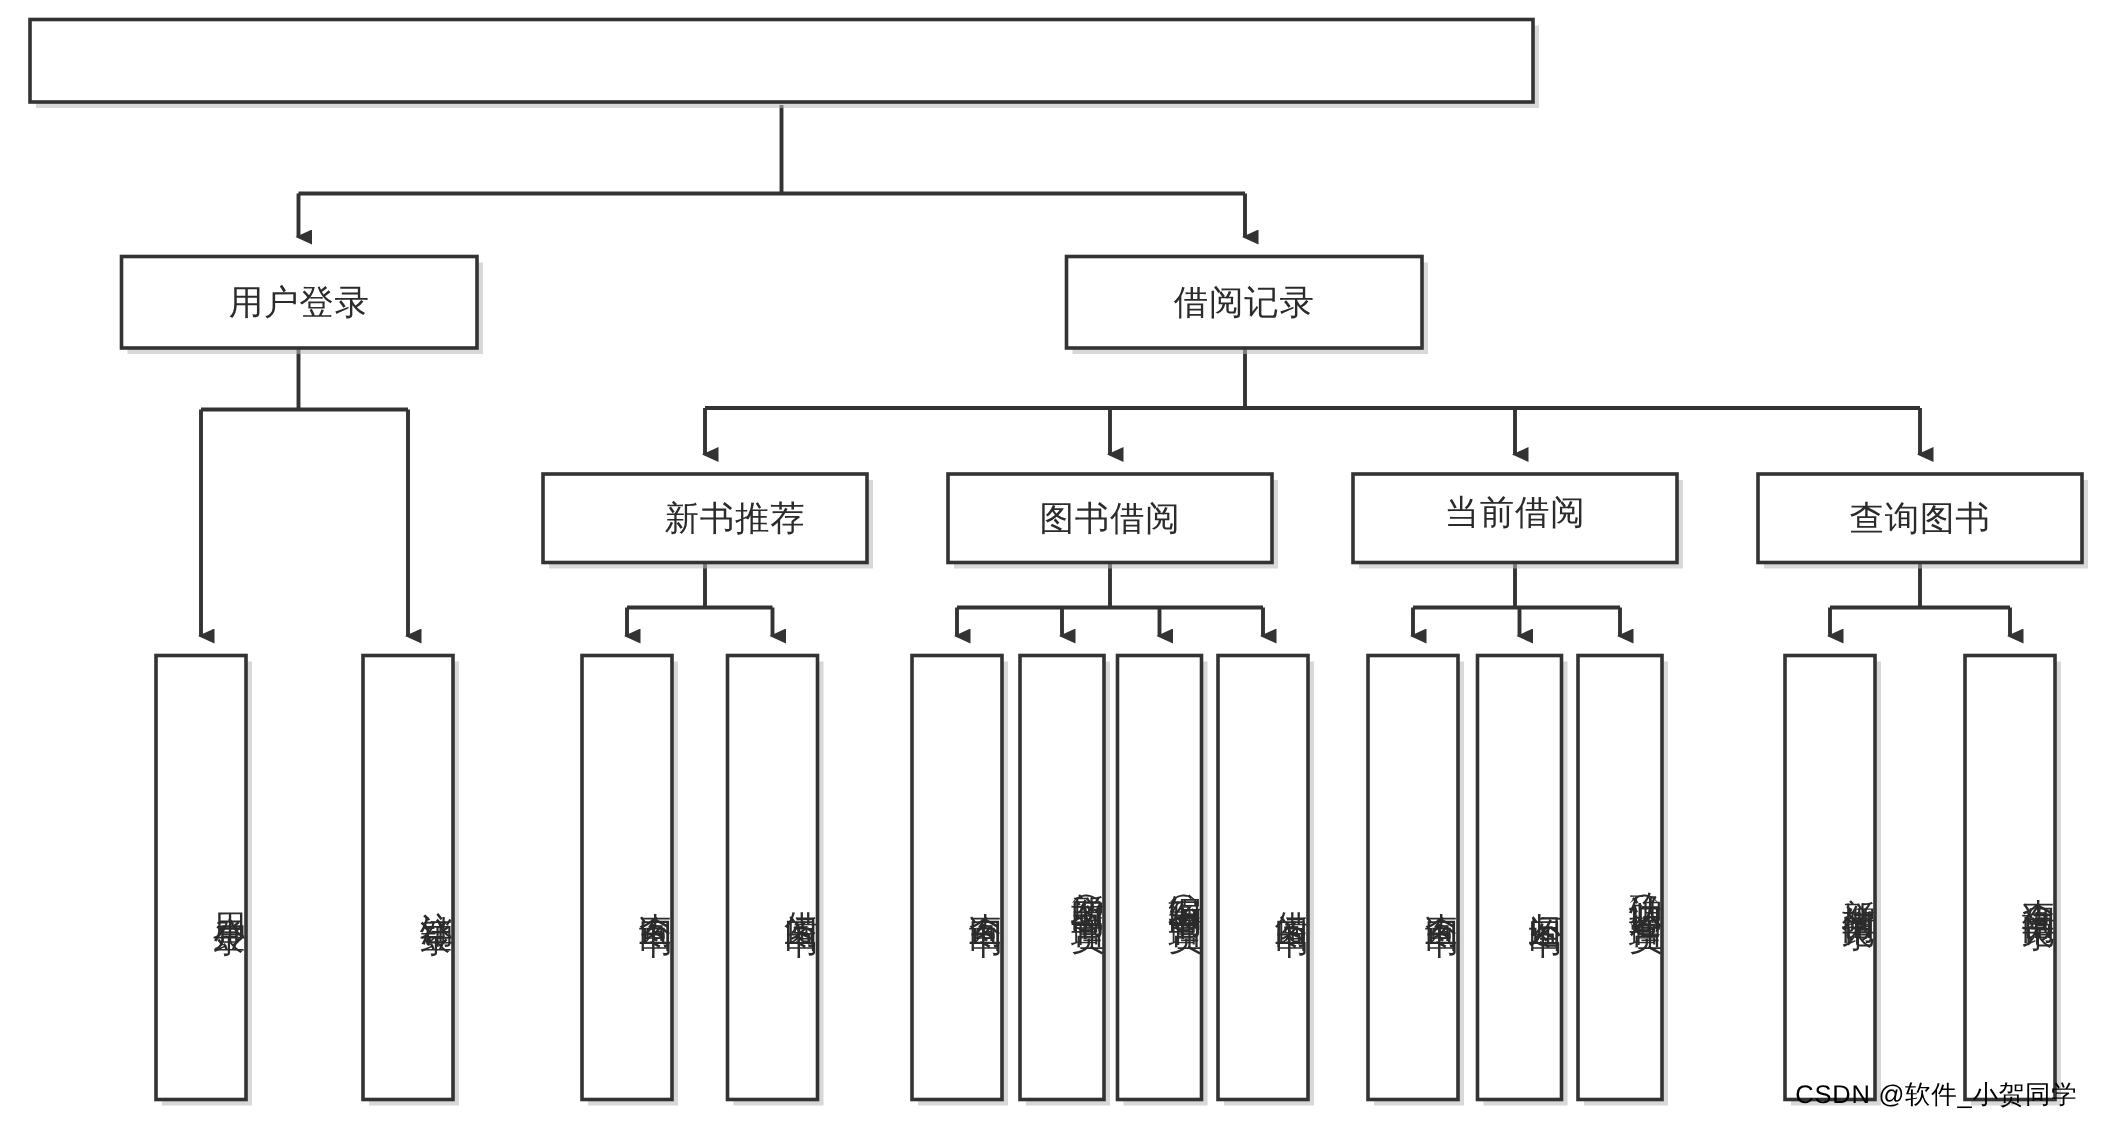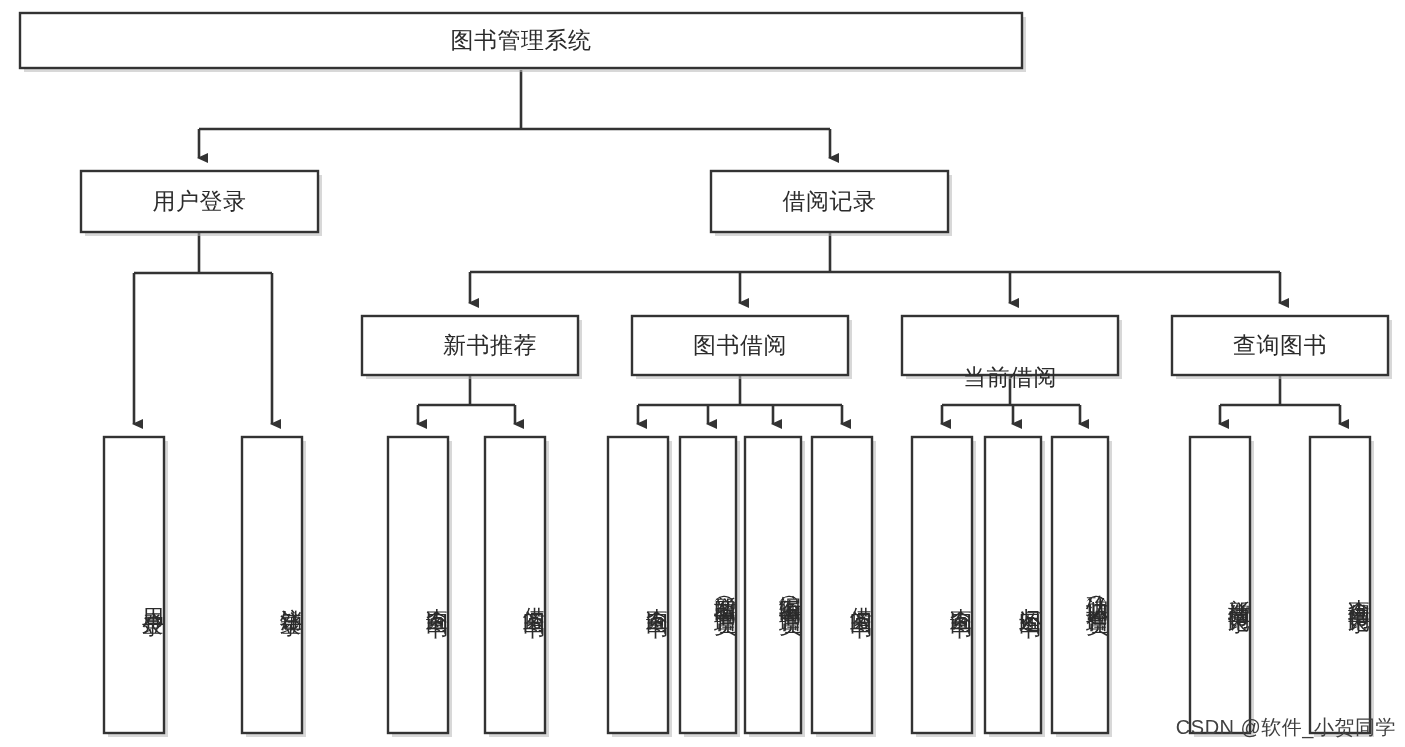--- a/index.html
+++ b/index.html
@@ -66,24 +66,24 @@
     align-items: flex-start;
     justify-content: center;
     padding-top: 22px;
     box-sizing: border-box;
   }
   .label-v.long {
     padding-top: 10px;
   }
   .watermark {
     position: absolute;
-    right: 9px;
+    right: 20px;
     bottom: 6px;
-    font-size: 20px;
-    color: #404040;
+    font-size: 17px;
+    color: #000000;
     font-family: "Liberation Sans", "DejaVu Sans", sans-serif;
     white-space: nowrap;
     letter-spacing: 0.5px;
   }
 </style>
 </head>
 <body>
 
 <div id="canvas">
 
@@ -208,28 +208,27 @@
       <rect class="node-box" x="1052" y="437" width="56" height="296"></rect>
 
       <rect class="node-shadow" x="1194" y="441" width="60" height="296"></rect>
       <rect class="node-box" x="1190" y="437" width="60" height="296"></rect>
 
       <rect class="node-shadow" x="1314" y="441" width="60" height="296"></rect>
       <rect class="node-box" x="1310" y="437" width="60" height="296"></rect>
     </g>
   </svg>
 
-  <div class="node-label label-h" style="left:20px; top:13px; width:1002px; height:55px;">图书管理系统</div>
 
   <div class="node-label label-h" style="left:81px; top:171px; width:237px; height:61px;">用户登录</div>
   <div class="node-label label-h" style="left:711px; top:171px; width:237px; height:61px;">借阅记录</div>
 
   <div class="node-label label-h" style="left:362px; top:316px; width:216px; height:59px;padding-left:20px;">新书推荐</div>
   <div class="node-label label-h" style="left:632px; top:316px; width:216px; height:59px;text-align:center;">图书借阅</div>
-  <div class="node-label label-h" style="left:902px; top:316px; width:216px; height:50px;margin-top:36px;">当前借阅</div>
+  <div class="node-label label-h" style="left:902px; top:316px; width:216px; height:50px;">当前借阅</div>
   <div class="node-label label-h" style="left:1172px; top:316px; width:216px; height:59px;">查询图书</div>
 
   <div class="node-label label-v" style="left:104px; top:437px; width:60px; height:296px;">用户登录</div>
   <div class="node-label label-v" style="left:242px; top:437px; width:60px; height:296px;">注销登录</div>
   <div class="node-label label-v" style="left:388px; top:437px; width:60px; height:296px;">查询图书</div>
   <div class="node-label label-v" style="left:485px; top:437px; width:60px; height:296px;">借阅图书</div>
   <div class="node-label label-v" style="left:608px; top:437px; width:60px; height:296px;">查询图书</div>
   <div class="node-label label-v long" style="left:680px; top:437px; width:56px; height:296px;">新增图书（管理员）</div>
   <div class="node-label label-v long" style="left:745px; top:437px; width:56px; height:296px;">编辑图书（管理员）</div>
   <div class="node-label label-v" style="left:812px; top:437px; width:60px; height:296px;">借阅图书</div>

